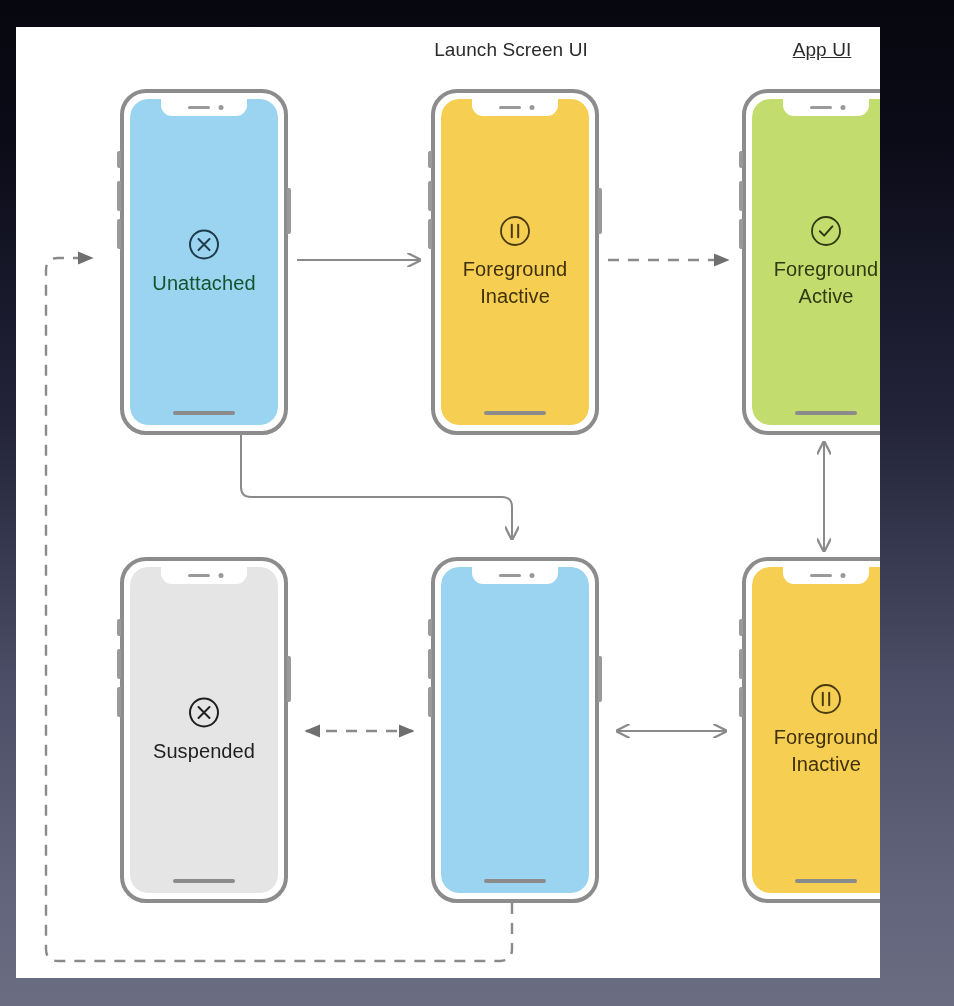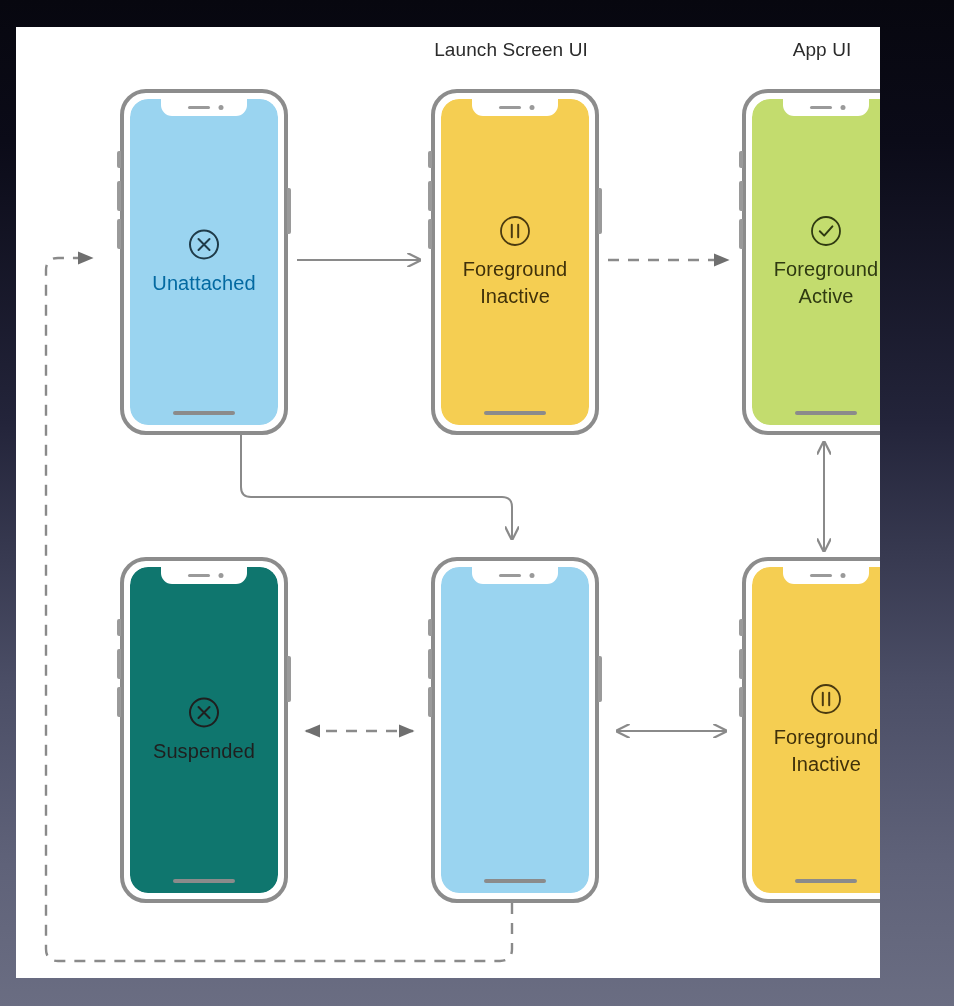--- a/index.html
+++ b/index.html
@@ -36,21 +36,21 @@
   .col-header {
     position: absolute;
     font-size: 19px;
     color: #2b2b2b;
     letter-spacing: 0.1px;
     white-space: nowrap;
     text-align: center;
     transform: translateX(-50%);
   }
   #hdr-launch { left: 495px; top: 12px; }
-  #hdr-app    { left: 806px; top: 12px; }
+  #hdr-app    { left: 806px; top: 12px; text-decoration: underline; }
 
   
   .phone {
     position: absolute;
     width: 168px;
     height: 346px;
     box-sizing: border-box;
     border: 4px solid #8c8c8c;
     border-radius: 26px;
     background: #ffffff;
@@ -226,21 +226,21 @@
     <div class="inner-frame">
       <div class="screen" style="background:#9ad4f0">
         <div class="notch"></div>
         <div class="speaker"></div>
         <div class="camera"></div>
         <div class="screen-content">
           <svg class="state-icon" viewBox="0 0 34 34">
             <circle cx="17" cy="17" r="14" fill="none" stroke="#1f3b49" stroke-width="2"></circle>
             <path d="M11.5 11.5 L22.5 22.5 M22.5 11.5 L11.5 22.5" stroke="#1f3b49" stroke-width="2" stroke-linecap="round"></path>
           </svg>
-          <div class="state-label" style="color:#0369a1">Unattached</div>
+          <div class="state-label" style="color:#14532d">Unattached</div>
         </div>
         <div class="home-indicator"></div>
       </div>
     </div>
   </div>
 
   <div class="phone" id="phone-fg-inactive">
     <div class="btn-left btn-silent"></div>
     <div class="btn-left btn-volup"></div>
     <div class="btn-left btn-voldn"></div>
@@ -285,21 +285,21 @@
       </div>
     </div>
   </div>
 
   <div class="phone" id="phone-suspended">
     <div class="btn-left btn-silent"></div>
     <div class="btn-left btn-volup"></div>
     <div class="btn-left btn-voldn"></div>
     <div class="btn-right"></div>
     <div class="inner-frame">
-      <div class="screen" style="background:#0f766e">
+      <div class="screen" style="background:#e5e5e5">
         <div class="notch"></div>
         <div class="speaker"></div>
         <div class="camera"></div>
         <div class="screen-content">
           <svg class="state-icon" viewBox="0 0 34 34">
             <circle cx="17" cy="17" r="14" fill="none" stroke="#1f1f1f" stroke-width="2"></circle>
             <path d="M11.5 11.5 L22.5 22.5 M22.5 11.5 L11.5 22.5" stroke="#1f1f1f" stroke-width="2" stroke-linecap="round"></path>
           </svg>
           <div class="state-label" style="color:#1f1f1f">Suspended</div>
         </div>

